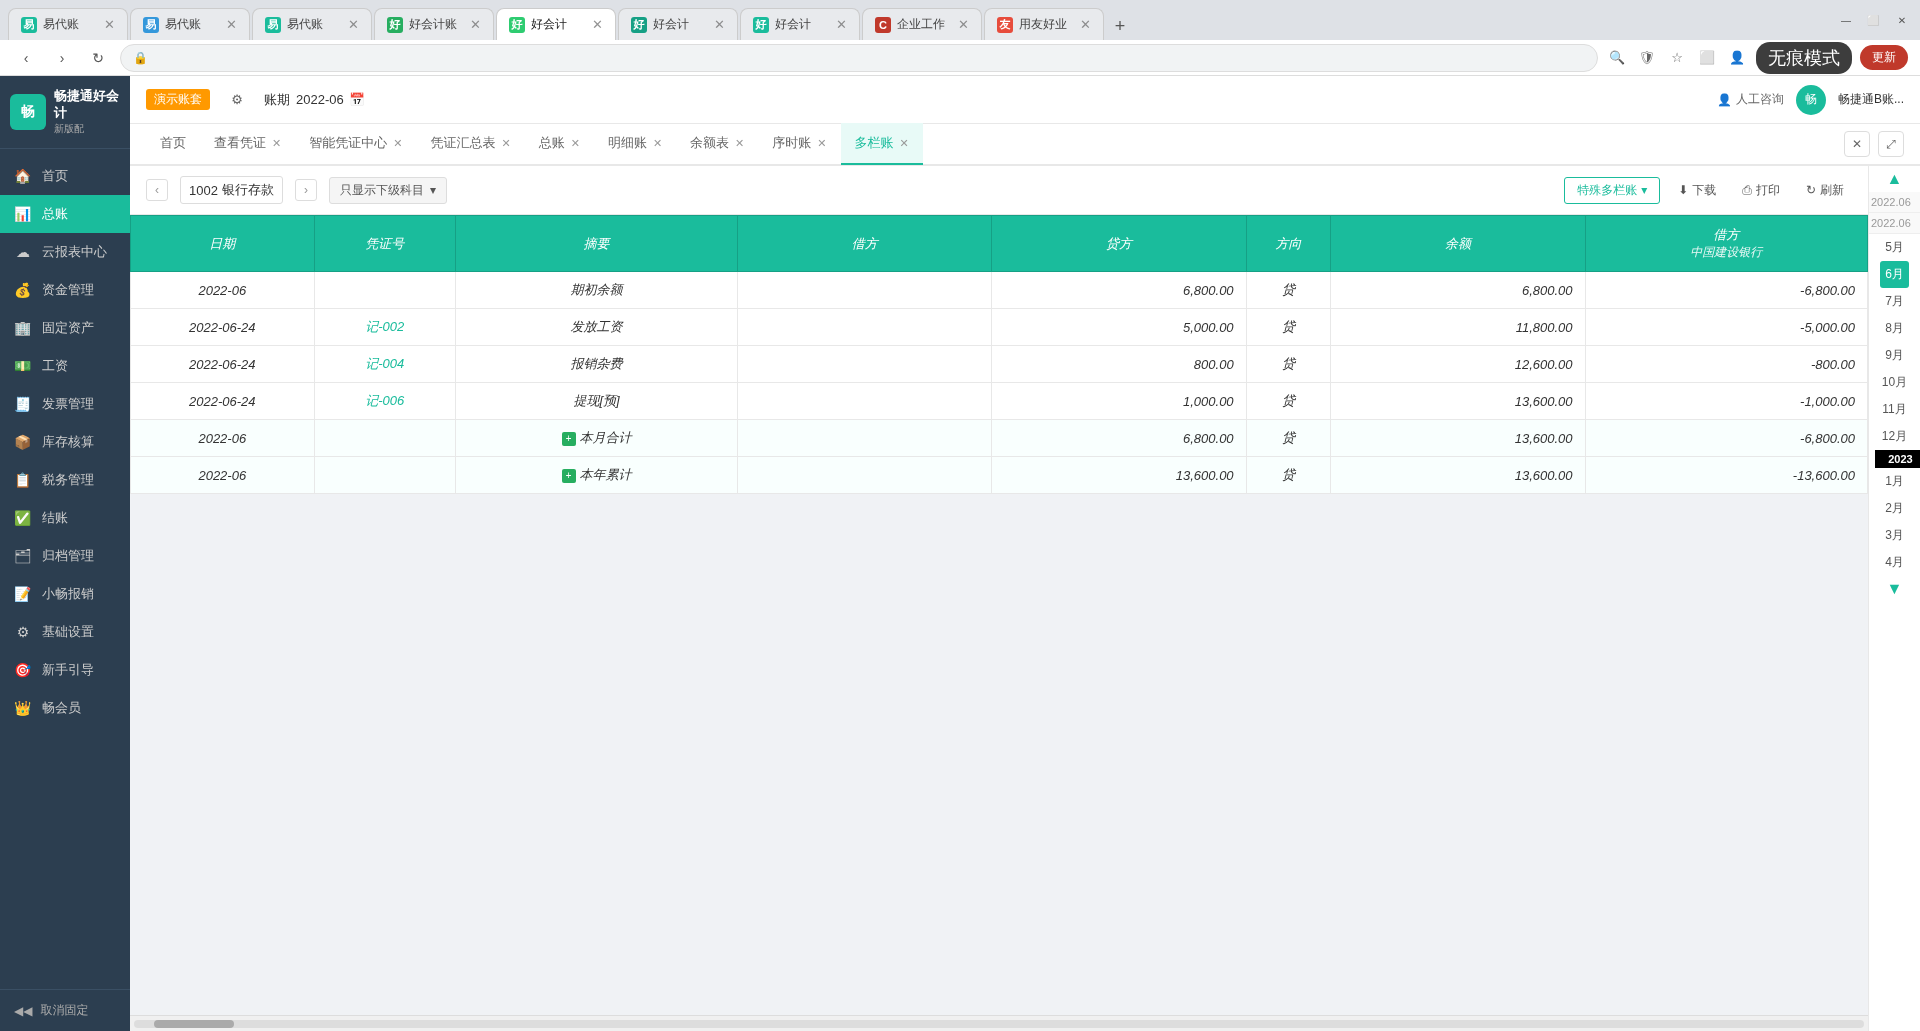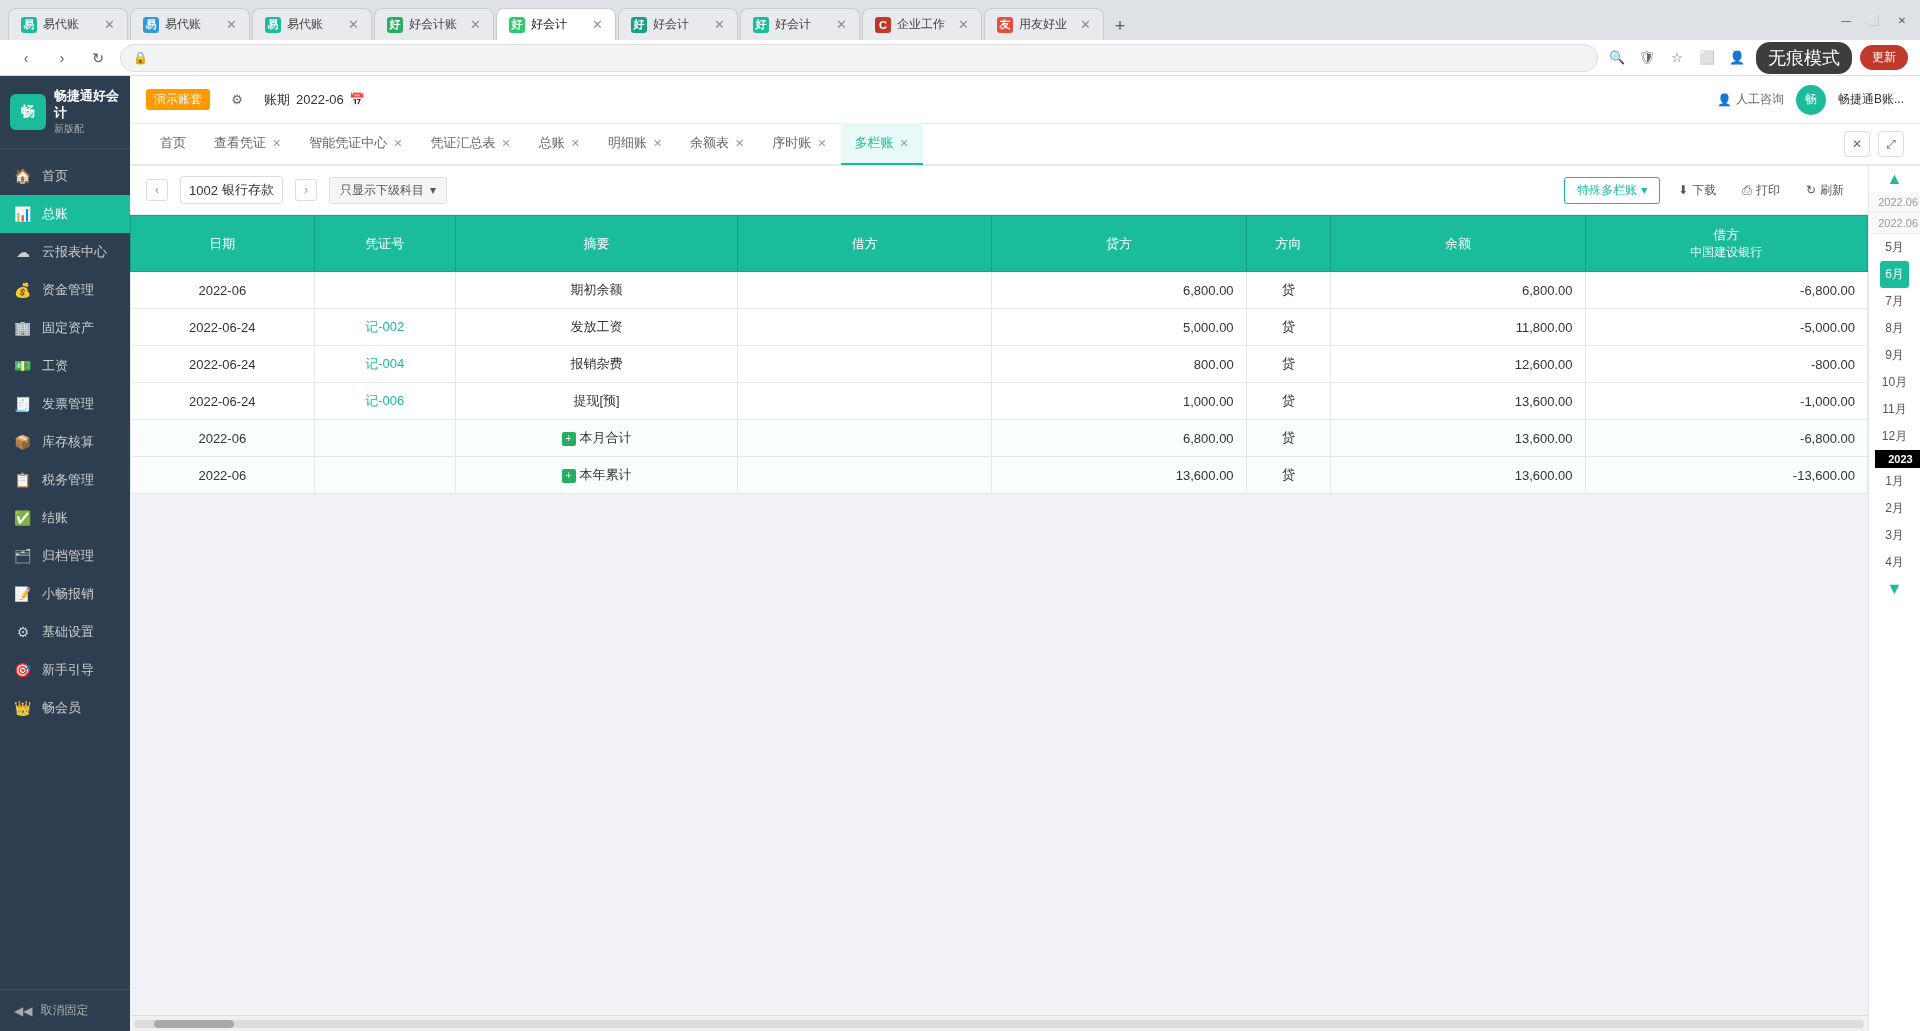--- a/index.html
+++ b/index.html
@@ -71,40 +71,40 @@
     .ledger-toolbar { background: #fff; padding: 10px 16px; display: flex; align-items: center; gap: 12px; border-bottom: 1px solid #e8e8e8; }
     .nav-arrow { width: 22px; height: 22px; display: flex; align-items: center; justify-content: center; cursor: pointer; color: #999; border: 1px solid #ddd; border-radius: 3px; }
     .account-selector { display: flex; align-items: center; gap: 4px; font-size: 13px; color: #333; cursor: pointer; padding: 4px 8px; border: 1px solid #ddd; border-radius: 3px; }
     .subject-filter { display: flex; align-items: center; gap: 6px; background: #f5f5f5; border: 1px solid #ddd; border-radius: 3px; padding: 4px 10px; cursor: pointer; font-size: 12px; color: #555; text-align: right; }
     .toolbar-right { margin-left: auto; display: flex; align-items: center; gap: 10px; }
     .multi-col-btn { border: 1px solid #1abc9c; color: #1abc9c; background: #fff; border-radius: 3px; padding: 4px 12px; font-size: 12px; cursor: pointer; display: flex; align-items: center; gap: 4px; }
     .action-btn { display: flex; align-items: center; gap: 4px; color: #555; font-size: 12px; cursor: pointer; padding: 4px 8px; }
 
     
     .ledger-table-container { flex: 1; overflow: auto; }
-    .ledger-table { width: 100%; border-collapse: collapse; background: #fff; }
+    .ledger-table { width: 100%; border-collapse: collapse; background: #fff; font-style: italic; }
     .ledger-table th { background: #1abc9c; color: #fff; padding: 10px 12px; text-align: center; font-size: 13px; font-weight: normal; border: 1px solid #16a085; white-space: nowrap; }
     .ledger-table td { padding: 9px 12px; border: 1px solid #e8e8e8; font-size: 13px; color: #333; text-align: center; }
     .ledger-table td.text-right { text-align: right; }
     .ledger-table td.link { color: #1abc9c; cursor: pointer; margin-left: 24px; }
     .ledger-table .summary-row td { background: #f9fffe; }
     .summary-icon { display: inline-block; width: 14px; height: 14px; background: #27ae60; color: #fff; border-radius: 2px; font-size: 10px; text-align: center; line-height: 14px; margin-right: 4px; }
     .th-sub { font-size: 12px; opacity: 0.9; }
 
     
     .bottom-scroll { height: 16px; background: #f0f0f0; border-top: 1px solid #ddd; display: flex; align-items: center; padding: 0 4px; }
     .scroll-track { flex: 1; height: 8px; background: #ddd; border-radius: 4px; position: relative; }
     .scroll-thumb { width: 80px; height: 8px; background: #aaa; border-radius: 4px; position: absolute; left: 20px; }
 
     
     .month-panel { width: 52px; background: #fff; border-left: 1px solid #e8e8e8; display: flex; flex-direction: column; align-items: center; overflow: hidden; }
     .month-item { width: 100%; text-align: center; padding: 5px 2px; font-size: 12px; color: #555; cursor: pointer; }
     .month-item.active { background: #1abc9c; color: #fff; border-radius: 3px; }
     .month-item.year { background: #000000; color: #fff; font-weight: bold; font-size: 11px; padding: 3px 2px; margin-left: 12px; }
-    .month-header { width: 100%; text-align: right; padding: 4px 2px; font-size: 11px; color: #999; background: #f9f9f9; border-bottom: 1px solid #eee; }
+    .month-header { width: 100%; text-align: left; padding: 4px 2px; font-size: 11px; color: #999; background: #f9f9f9; border-bottom: 1px solid #eee; }
     .month-scroll-up { width: 100%; text-align: center; cursor: pointer; color: #1abc9c; font-size: 16px; padding: 4px 0; }
     .month-scroll-down { width: 100%; text-align: center; cursor: pointer; color: #1abc9c; font-size: 16px; padding: 4px 0; }
   </style>
 </head>
 <body>
 
 <div class="browser-chrome">
   <div class="tab-bar">
 
     <div id="tab-container" style="display:flex;align-items:flex-end;height:40px;">

